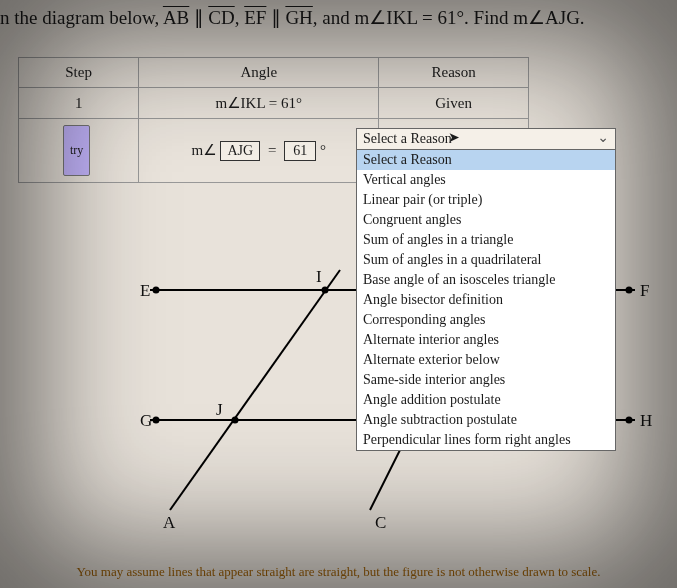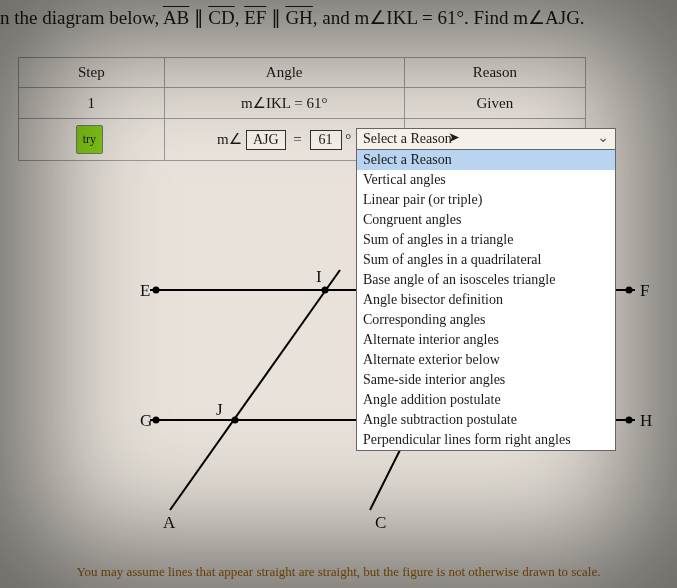--- a/index.html
+++ b/index.html
@@ -21,39 +21,39 @@
   }
   .problem {
     padding: 6px 19px 0 0;
     font-size: 19px;
     white-space: nowrap;
   }
   .bar { text-decoration: overline; }
   table.proof {
     border-collapse: collapse;
     margin: 28px 0 0 18px;
-    width: 568px;
+    width: 511px;
     font-family: Georgia, serif;
   }
   table.proof th, table.proof td {
     border: 1px solid #999;
     padding: 6px 10px;
     font-size: 15px;
     text-align: center;
     background: #eae4dc;
   }
   table.proof th { font-weight: normal; }
   .angle-col { width: 240px; }
   .try-btn {
     display: inline-block;
     border: 1px solid #777;
     border-radius: 2px;
-    padding: 6px 6px;
+    padding: 17px 6px;
     font-size: 12px;
-    background: #84cc16;
+    background: #c4b5fd;
     margin-right: 4px;
   }
   .input-box {
     display: inline-block;
     border: 1px solid #333;
     padding: 1px 6px;
     min-width: 32px;
     background: #f5f0e8;
     font-size: 14px;
   }

